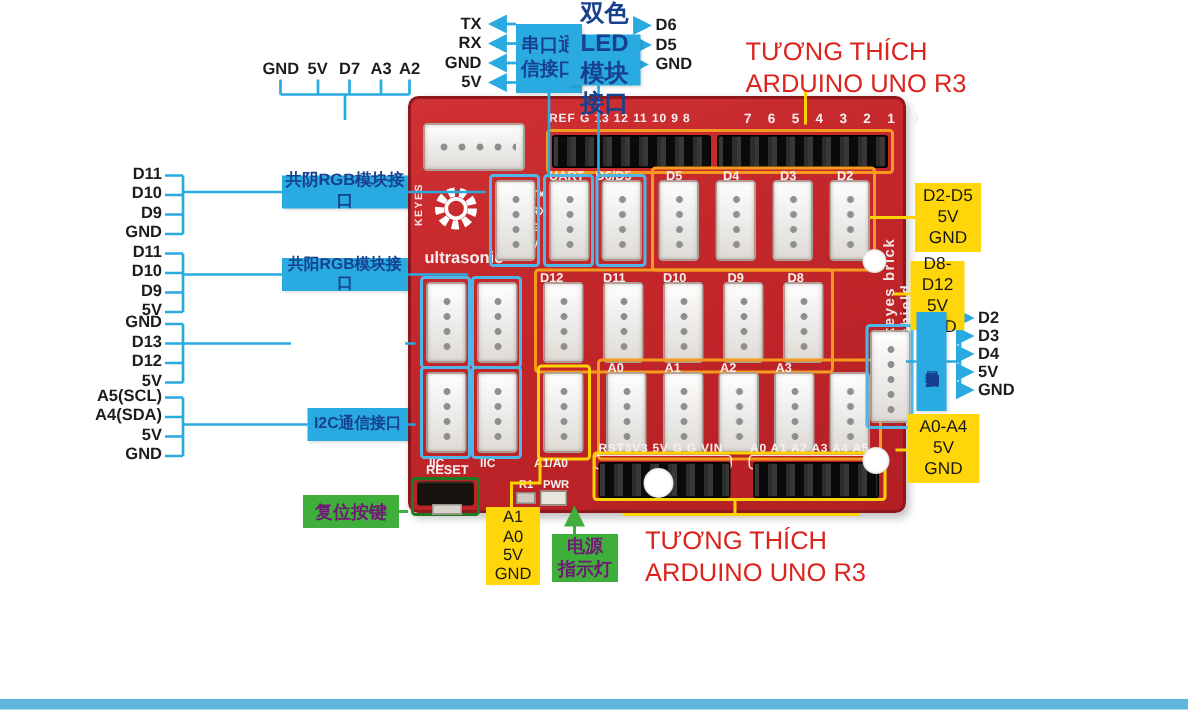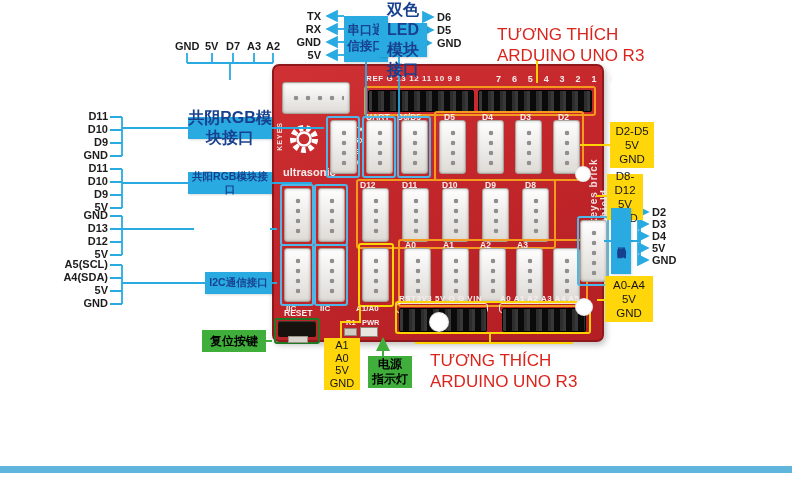--- a/index.html
+++ b/index.html
@@ -33,21 +33,21 @@
   .o-white{border:1px solid rgba(255,255,255,.85)}
   .o-green{border:2px solid #1e7a22}
   .hole{position:absolute;background:#fff;border-radius:50%;box-shadow:inset 0 0 2px rgba(0,0,0,.3)}
   .vtext{writing-mode:vertical-rl;transform:rotate(180deg);color:#f3e4e4;font-weight:bold}
   
   .lblue{position:absolute;background:var(--label-blue);color:var(--label-blue-text);
          font-weight:bold;display:flex;align-items:center;justify-content:center;
          text-align:center;line-height:1.25;box-shadow:1px 1px 2px rgba(0,0,0,.15)}
   .lyellow{position:absolute;background:var(--label-yellow);color:#161616;font-weight:normal;
          display:flex;flex-direction:column;align-items:center;justify-content:center;text-align:center}
-  .lgreen{position:absolute;background:var(--label-green);color:#000000;font-weight:bold;
+  .lgreen{position:absolute;background:var(--label-green);color:#701a75;font-weight:bold;
          display:flex;flex-direction:column;align-items:center;justify-content:center;text-align:center}
   .lred{position:absolute;color:var(--accent-red);font-weight:normal;font-size:17px;line-height:21px;white-space:nowrap}
   .pinstack{position:absolute;display:flex;flex-direction:column;font-weight:bold;font-size:11px;
             color:#1c1c1c;line-height:13px}
   .pr{align-items:flex-end}.pl{align-items:flex-start}
   .pinrow{position:absolute;font-weight:bold;font-size:11px;color:#1c1c1c;white-space:nowrap}
   svg.lines{position:absolute;left:0;top:0;z-index:3;pointer-events:none}
   .board{z-index:1}.lbl{z-index:4}
   .bottombar{position:absolute;left:0;top:466px;width:792px;height:7px;background:var(--bottom-bar-blue)}
 </style>
@@ -230,21 +230,21 @@
     <div>TƯƠNG THÍCH</div>
     <div>ARDUINO UNO R3</div>
   </div>
 
   <div class="pinstack pr lbl" style="left:58px;top:110px;width:50px">
     <span>D11</span>
     <span>D10</span>
     <span>D9</span>
     <span>GND</span>
   </div>
-  <div class="lblue lbl" style="left:188px;top:117px;width:84px;height:22px;font-size:16px">共阴RGB模块接口</div>
+  <div class="lblue lbl" style="left:188px;top:117px;width:84px;height:22px;font-size:11px">共阴RGB模块接口</div>
 
   <div class="pinstack pr lbl" style="left:58px;top:162px;width:50px">
     <span>D11</span>
     <span>D10</span>
     <span>D9</span>
     <span>5V</span>
   </div>
   <div class="lblue lbl" style="left:188px;top:172px;width:84px;height:22px;font-size:10.5px">共阳RGB模块接口</div>
 
   <div class="pinstack pr lbl" style="left:58px;top:209px;width:50px">

